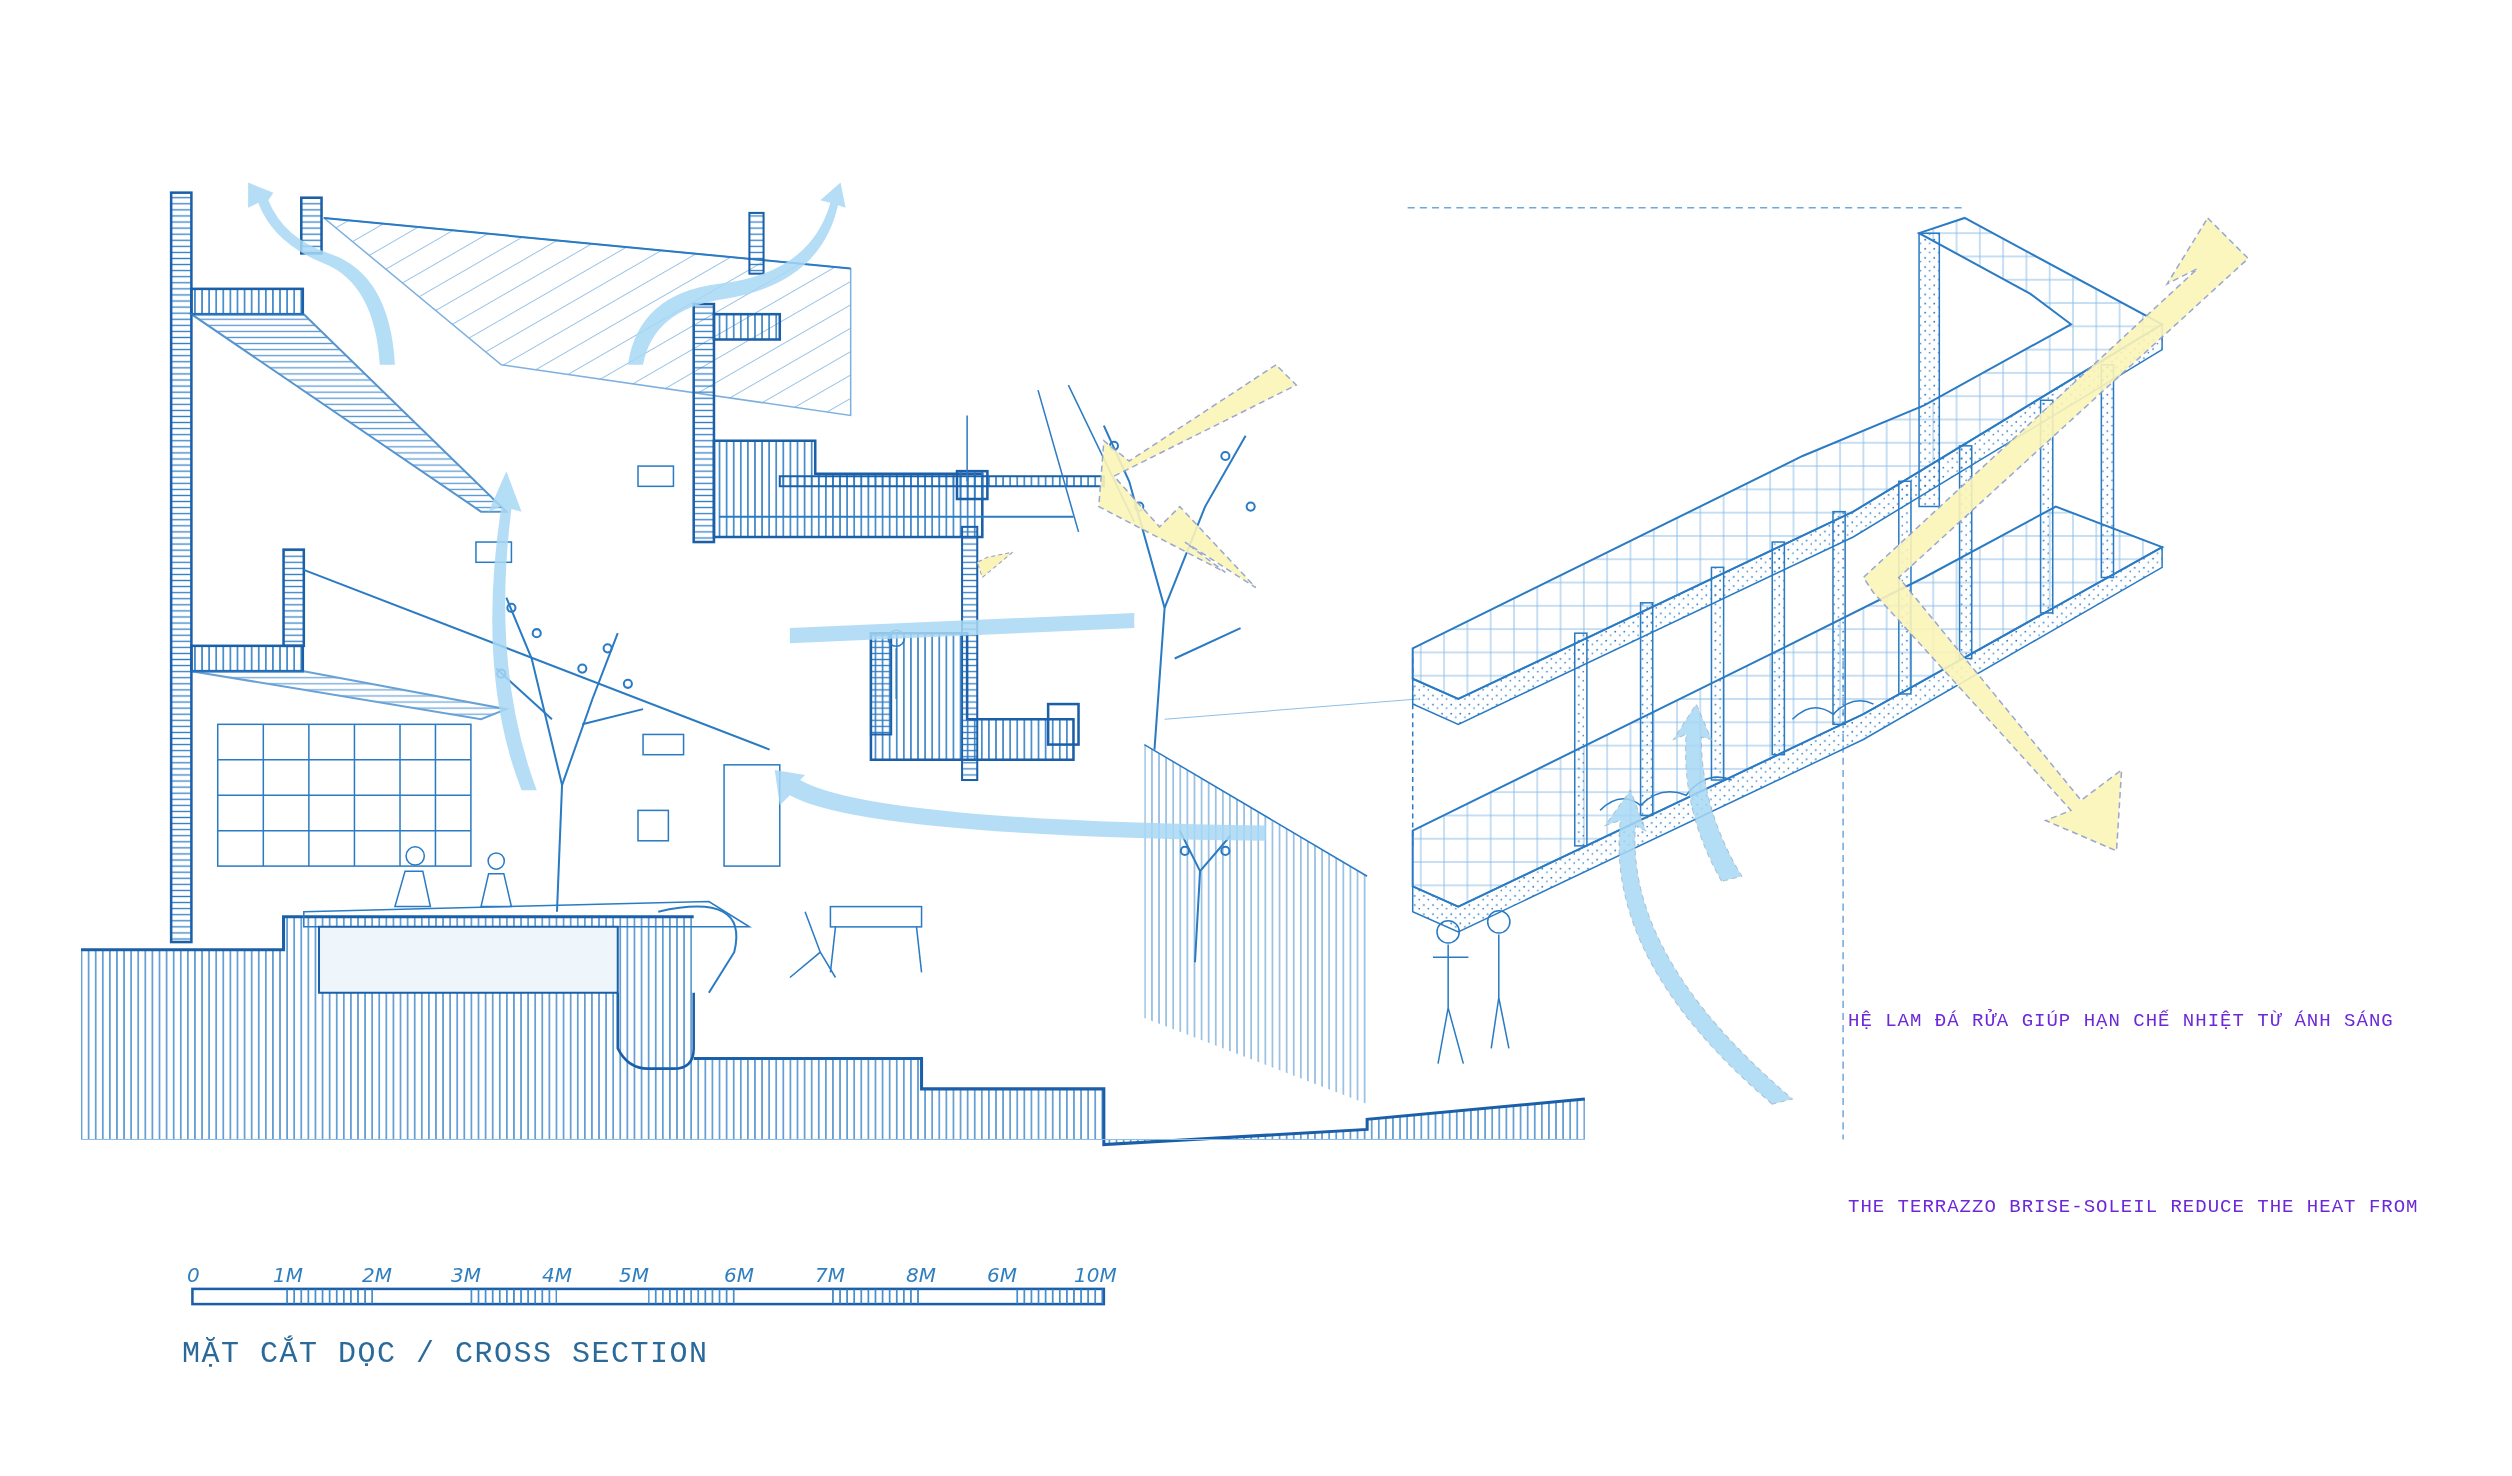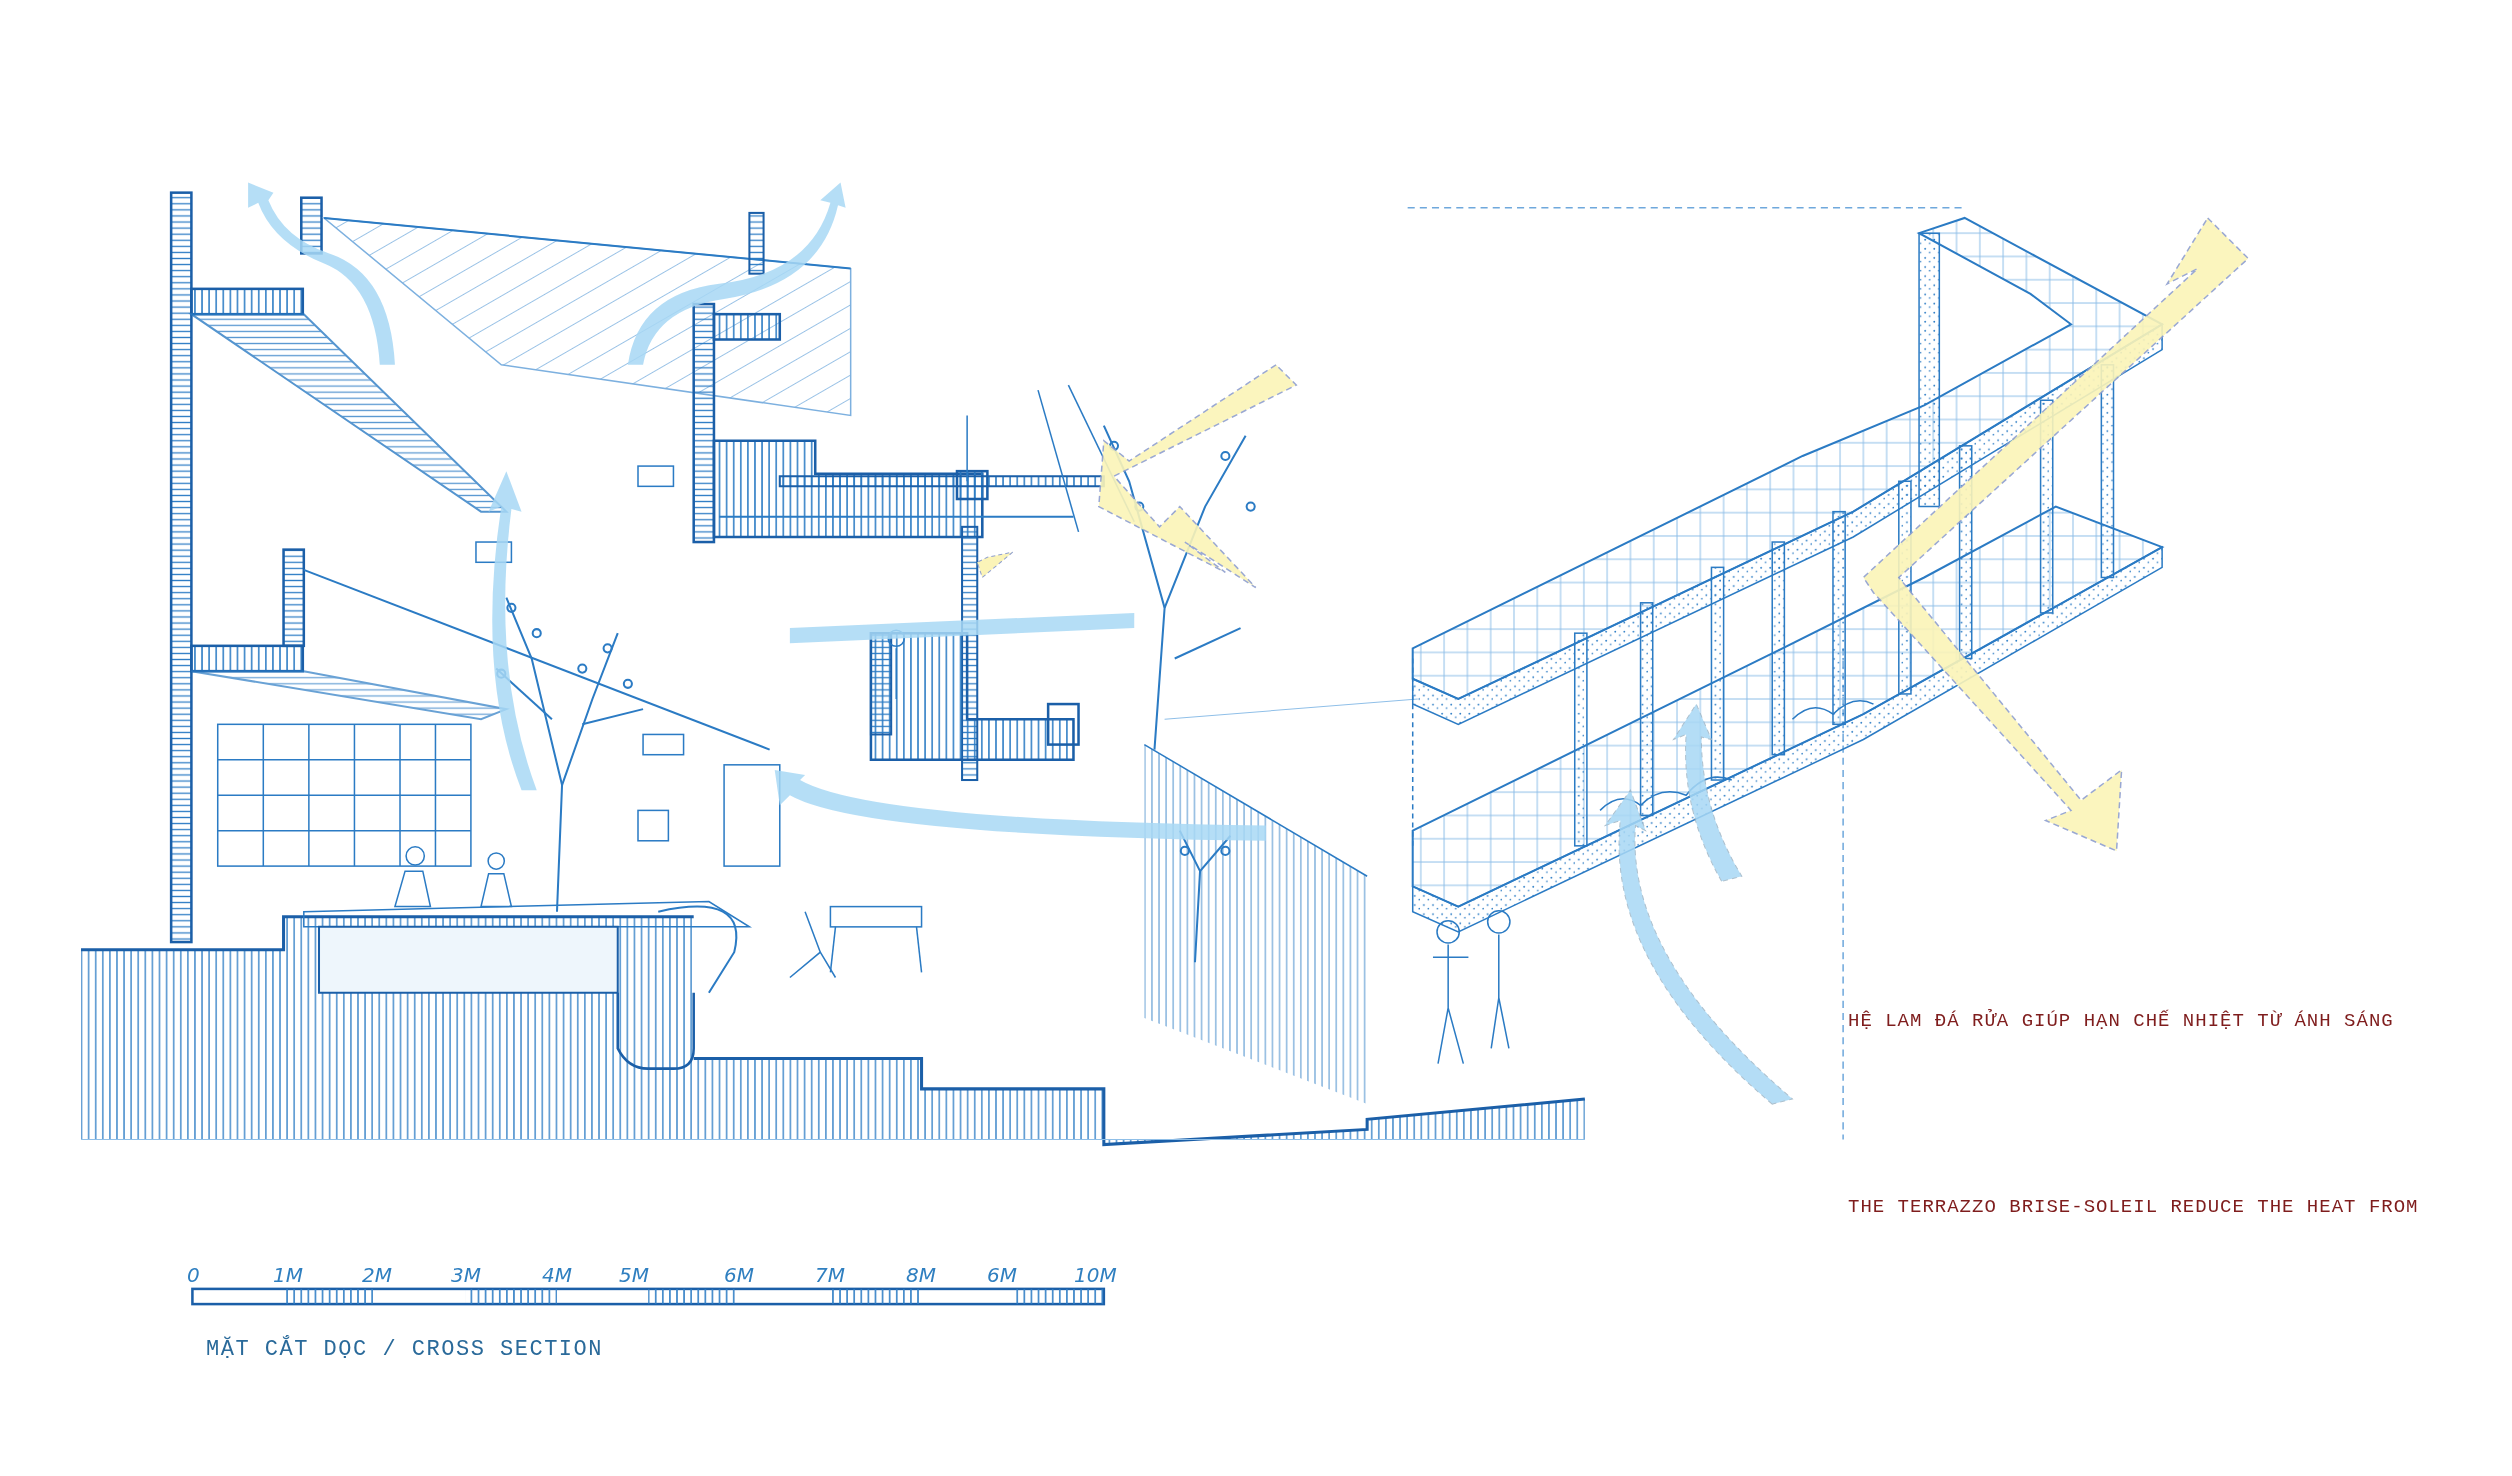--- a/index.html
+++ b/index.html
@@ -1,20 +1,20 @@
 <!DOCTYPE html>
 <html style="font-size:8px"><head>
   <meta charset="utf-8">
   <style>
     html, body { margin: 0; padding: 0; background: #ffffff; }
     body { width: 2512px; height: 1477px; position: relative; overflow: hidden; font-family: "Liberation Mono", "DejaVu Sans Mono", monospace; }
     #drawing { position: absolute; left: 0; top: 0; width: 2512px; height: 1477px; }
-    .note { position: absolute; left: 1848px; top: 944px; color: #7f1d1d; font-size: 19px; line-height: 31px; letter-spacing: 1px; white-space: pre; font-family: "Liberation Mono", "DejaVu Sans Mono", monospace; }
+    .note { position: absolute; left: 1848px; top: 944px; color: #6d28d9; font-size: 19px; line-height: 31px; letter-spacing: 1px; white-space: pre; font-family: "Liberation Mono", "DejaVu Sans Mono", monospace; }
     .note .gap { height: 31px; }
-    .caption { position: absolute; left: 182px; top: 1337px; color: #2a6a9a; font-size: 22px; letter-spacing: 1.5px; white-space: pre; font-family: "Liberation Mono", "DejaVu Sans Mono", monospace; margin-left: 24px; }
+    .caption { position: absolute; left: 182px; top: 1337px; color: #2a6a9a; font-size: 30px; letter-spacing: 1.5px; white-space: pre; font-family: "Liberation Mono", "DejaVu Sans Mono", monospace; }
     .scale-label { position: absolute; top: 1263px; color: #2f7fc0; font-size: 20px; font-family: "DejaVu Sans", sans-serif; font-style: italic; }
   </style>
 </head>
 <body>
 
 <svg id="drawing" viewBox="0 0 4961 2916" xmlns="http://www.w3.org/2000/svg">
   <defs>
     <pattern id="hatchV" width="14" height="20" patternUnits="userSpaceOnUse">
       <line x1="7" y1="0" x2="7" y2="20" stroke="#2b7bc4" stroke-width="3"></line>
     </pattern>

